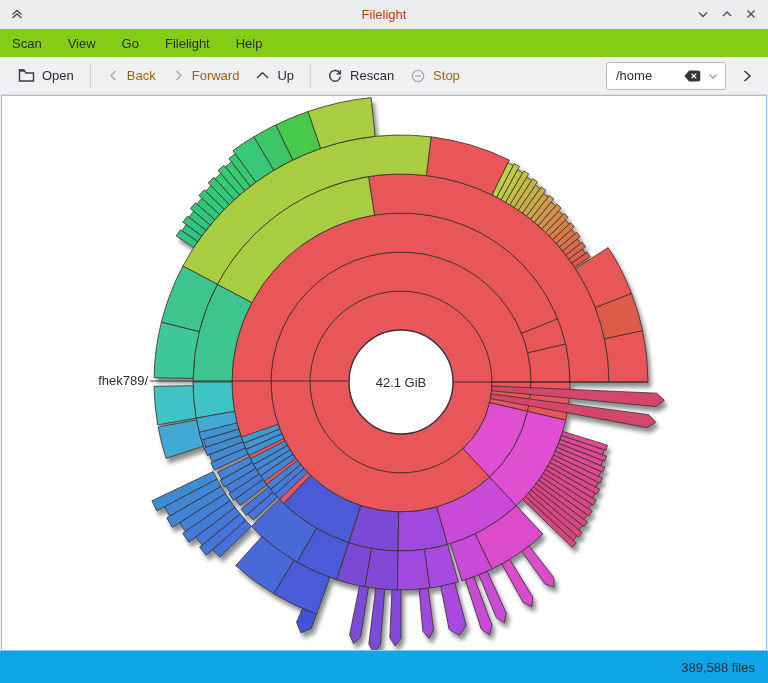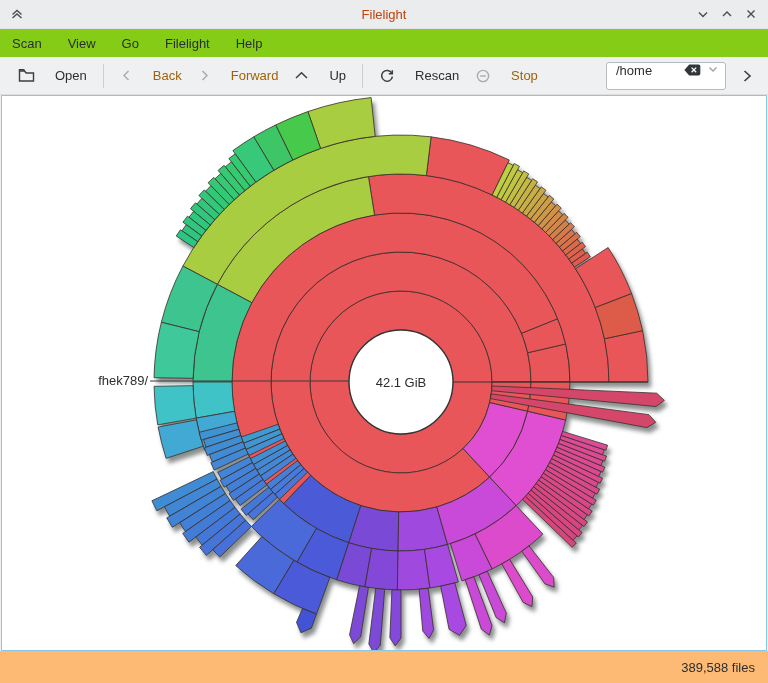--- a/index.html
+++ b/index.html
@@ -17,39 +17,39 @@
     position:absolute; left:0; right:0; text-align:center; color:#c2410c;
   }
   .winbtns { margin-left:auto; display:flex; gap:10px; z-index:2; }
   .iconbtn { display:flex; align-items:center; justify-content:center; cursor:default; }
   .menubar { height:28px; display:flex; align-items:center; padding:0 12px; gap:26px; background:#84cc16; }
   .menubar span { cursor:default; }
   .toolbar {
     height:38px; display:flex; align-items:center; padding:0 10px;
     background:#eef0f1; border-bottom:1px solid #dcdee0;
   }
-  .tbtn { display:flex; align-items:center; gap:20px; padding:0 8px; height:30px; border-radius:3px; white-space:nowrap; }
+  .tbtn { display:flex; align-items:center; gap:7px; padding:0 8px; height:30px; border-radius:3px; white-space:nowrap; }
   .tbtn.disabled { color:#a16207; }
   .tsep { width:1px; height:24px; background:#ccced0; margin:0 8px; }
   .spacer { flex:1; }
   .combobox {
-    display:flex; align-items:flex-start; width:120px; height:28px;
+    display:flex; align-items:center; width:120px; height:28px;
     background:#ffffff; border:1px solid #b9bcbe; border-radius:3px;
     padding:0 6px 0 9px; margin-right:10px;
   }
   .combobox .cb-value { flex:1; }
   .overflow-btn { display:flex; align-items:center; padding:0 4px; }
   .view {
     position:absolute; left:1px; top:95px; width:766px; height:556px;
     background:#ffffff; border:1px solid #8ec6e8;
   }
   .statusbar {
     position:absolute; left:0; bottom:0; width:768px; height:32px;
     display:flex; align-items:center; justify-content:flex-end;
-    padding:0 13px; background:#fdba74;
+    padding:0 13px; background:#0ea5e9;
   }
   svg.ui { display:block; }
   text { font-family:"Liberation Sans", sans-serif; }
 </style>
 </head>
 <body>
 
 <div class="titlebar">
   <span class="iconbtn">
     <svg class="ui" width="14" height="14" viewBox="0 0 14 14">

